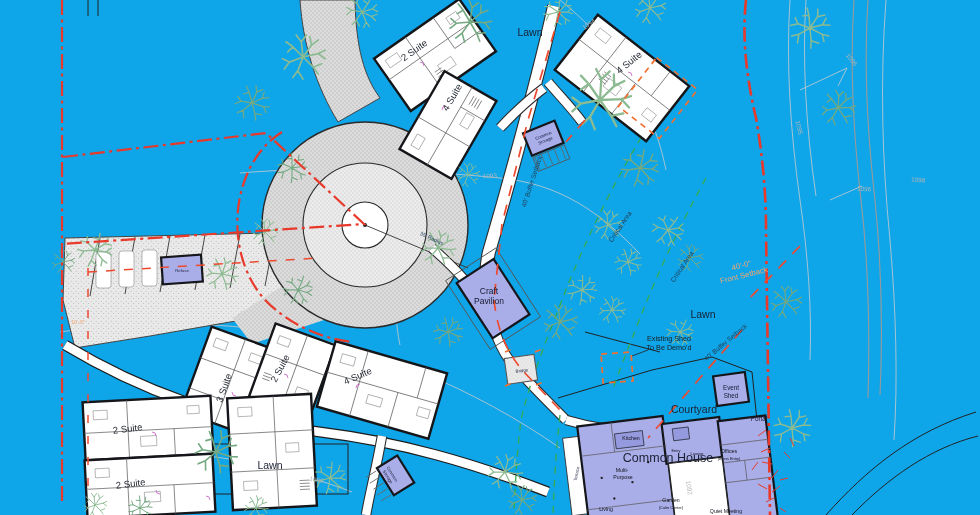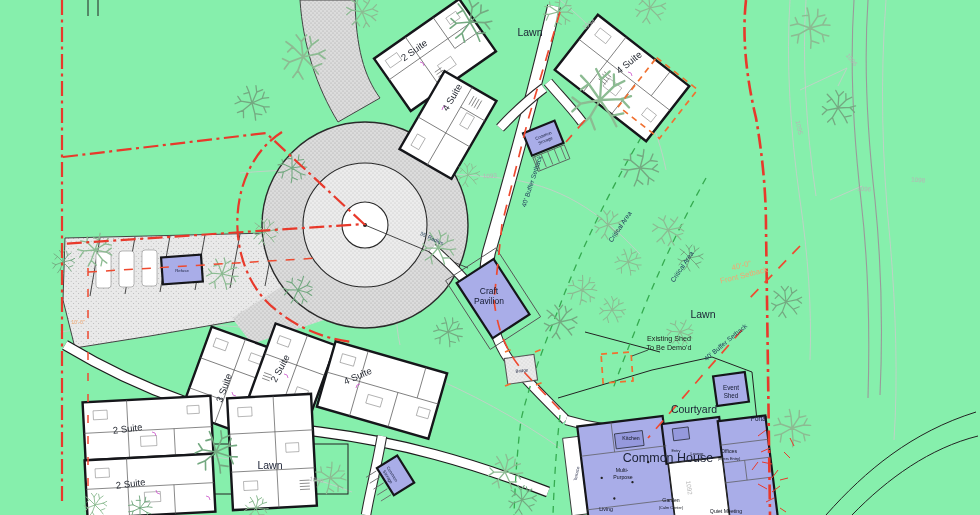--- a/index.html
+++ b/index.html
@@ -1,16 +1,16 @@
 <!DOCTYPE html>
 <html><head>
 <meta charset="utf-8">
 <style>
   html,body{margin:0;padding:0;background:#fff;}
-  .canvas{position:relative;width:980px;height:515px;overflow:hidden;background:#86efac;
+  .canvas{position:relative;width:980px;height:515px;overflow:hidden;background:#0ea5e9;
           font-family:"Liberation Sans", sans-serif;}
   svg{display:block}
   text{font-family:"Liberation Sans", sans-serif;}
   .t-area{font-size:10.5px;fill:#1b2134;}
   .t-big{font-size:12.5px;fill:#1b2134;}
   .t-suite{font-size:9.5px;fill:#272b34;}
   .t-room{font-size:5.2px;fill:#10131c;}
   .t-roomsub{font-size:3.9px;fill:#10131c;}
   .t-blb{font-size:8.5px;fill:#141a30;}
   .t-shed{font-size:6.3px;fill:#141a30;}

